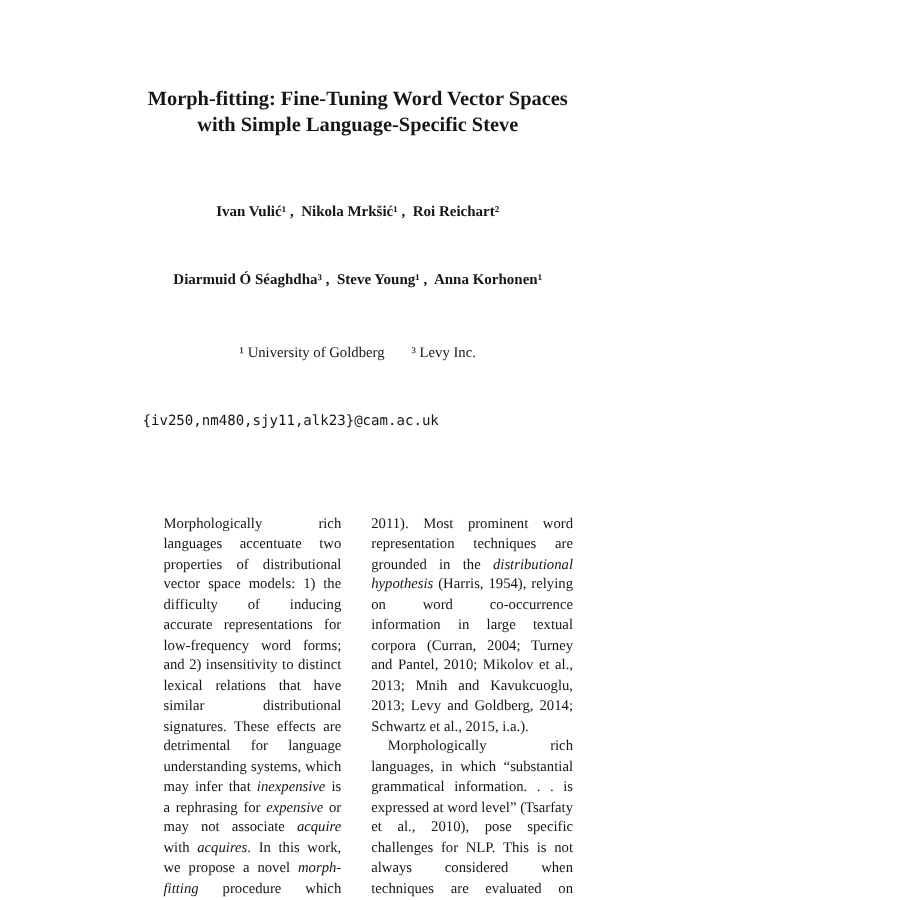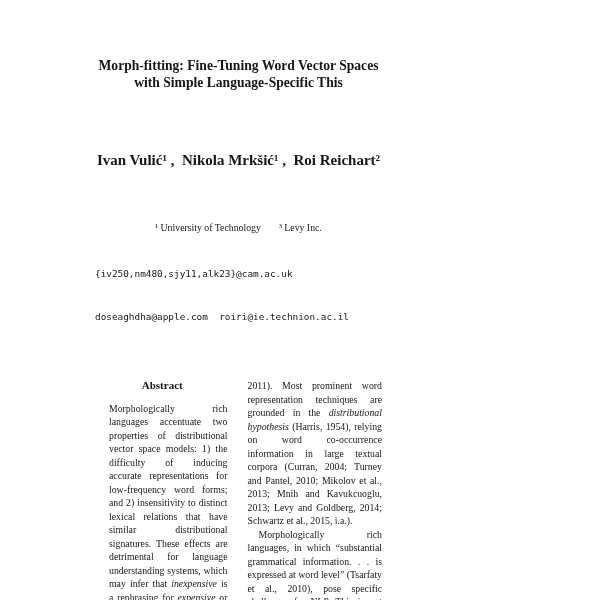--- a/index.html
+++ b/index.html
@@ -18,21 +18,21 @@
   }
   .title {
     text-align:center;
     font-weight:bold;
     font-size:13.6px;
     line-height:1.25;
   }
   .authors {
     text-align:center;
     font-weight:bold;
-    font-size:15px;
+    font-size:10px;
     line-height:1.5;
     margin-top:12px;
     white-space:pre;
   }
   .affils {
     display:flex;
     justify-content:center;
     gap:18px;
     font-size:9.8px;
     margin-top:6px;
@@ -67,41 +67,40 @@
   }
   .col p.indent { text-indent:11px; }
 </style>
 </head>
 <body>
 
 <div class="page">
 
   <div class="title">
     <div>Morph-fitting: Fine-Tuning Word Vector Spaces</div>
-    <div>with Simple Language-Specific This</div>
+    <div>with Simple Language-Specific Steve</div>
   </div>
 
   <div class="authors">
     <div>Ivan Vulić¹ ,  Nikola Mrkšić¹ ,  Roi Reichart²</div>
+    <div>Diarmuid Ó Séaghdha³ ,  Steve Young¹ ,  Anna Korhonen¹</div>
   </div>
 
   <div class="affils">
-    <span>¹ University of Technology</span>
+    <span>¹ University of Goldberg</span>
     <span>³ Levy Inc.</span>
   </div>
 
   <div class="emails">
     <div>{iv250,nm480,sjy11,alk23}@cam.ac.uk</div>
-    <div>doseaghdha@apple.com  roiri@ie.technion.ac.il</div>
   </div>
 
   <div class="columns">
 
     <div class="col">
-      <div class="abstract-head">Abstract</div>
       <div class="abstract-body">Morphologically rich languages accentuate two properties of distributional vector space models: 1) the difficulty of inducing accurate representations for low-frequency word forms; and 2) insensitivity to distinct lexical relations that have similar distributional signatures. These effects are detrimental for language understanding systems, which may infer that <i>inexpensive</i> is a rephrasing for <i>expensive</i> or may not associate <i>acquire</i> with <i>acquires</i>. In this work, we propose a novel <i>morph-fitting</i> procedure which moves past the use of curated semantic lexicons for improving distributional vector spaces. Instead, our method injects morphological constraints generated using simple language-specific rules, pulling  forms of the same word close together and pushing  far apart. In intrinsic evaluation over four languages, we show that our approach:  improves low-frequency word estimates; and  boosts the semantic quality of the entire word vector collection. Finally, we show that morph-fitted vectors yield large gains in the downstream task of , highlighting the importance of morphology for tackling long-tail phenomena in language understanding tasks.</div>
     </div>
 
     <div class="col">
       <p>2011). Most prominent word representation techniques are grounded in the <i>distributional hypothesis</i> (Harris, 1954), relying on word co-occurrence information in large textual corpora (Curran, 2004; Turney and Pantel, 2010; Mikolov et al., 2013; Mnih and Kavukcuoglu, 2013; Levy and Goldberg, 2014; Schwartz et al., 2015, i.a.).</p>
       <p class="indent">Morphologically rich languages, in which “substantial grammatical information. . . is expressed at word level” (Tsarfaty et al., 2010), pose specific challenges for NLP. This is not always considered when techniques are evaluated on languages such as English or Chinese, which do not have rich morphology. In the case of distributional vector space models, morphological complexity brings two challenges to the fore:</p>
 
     </div>
 
   </div>

